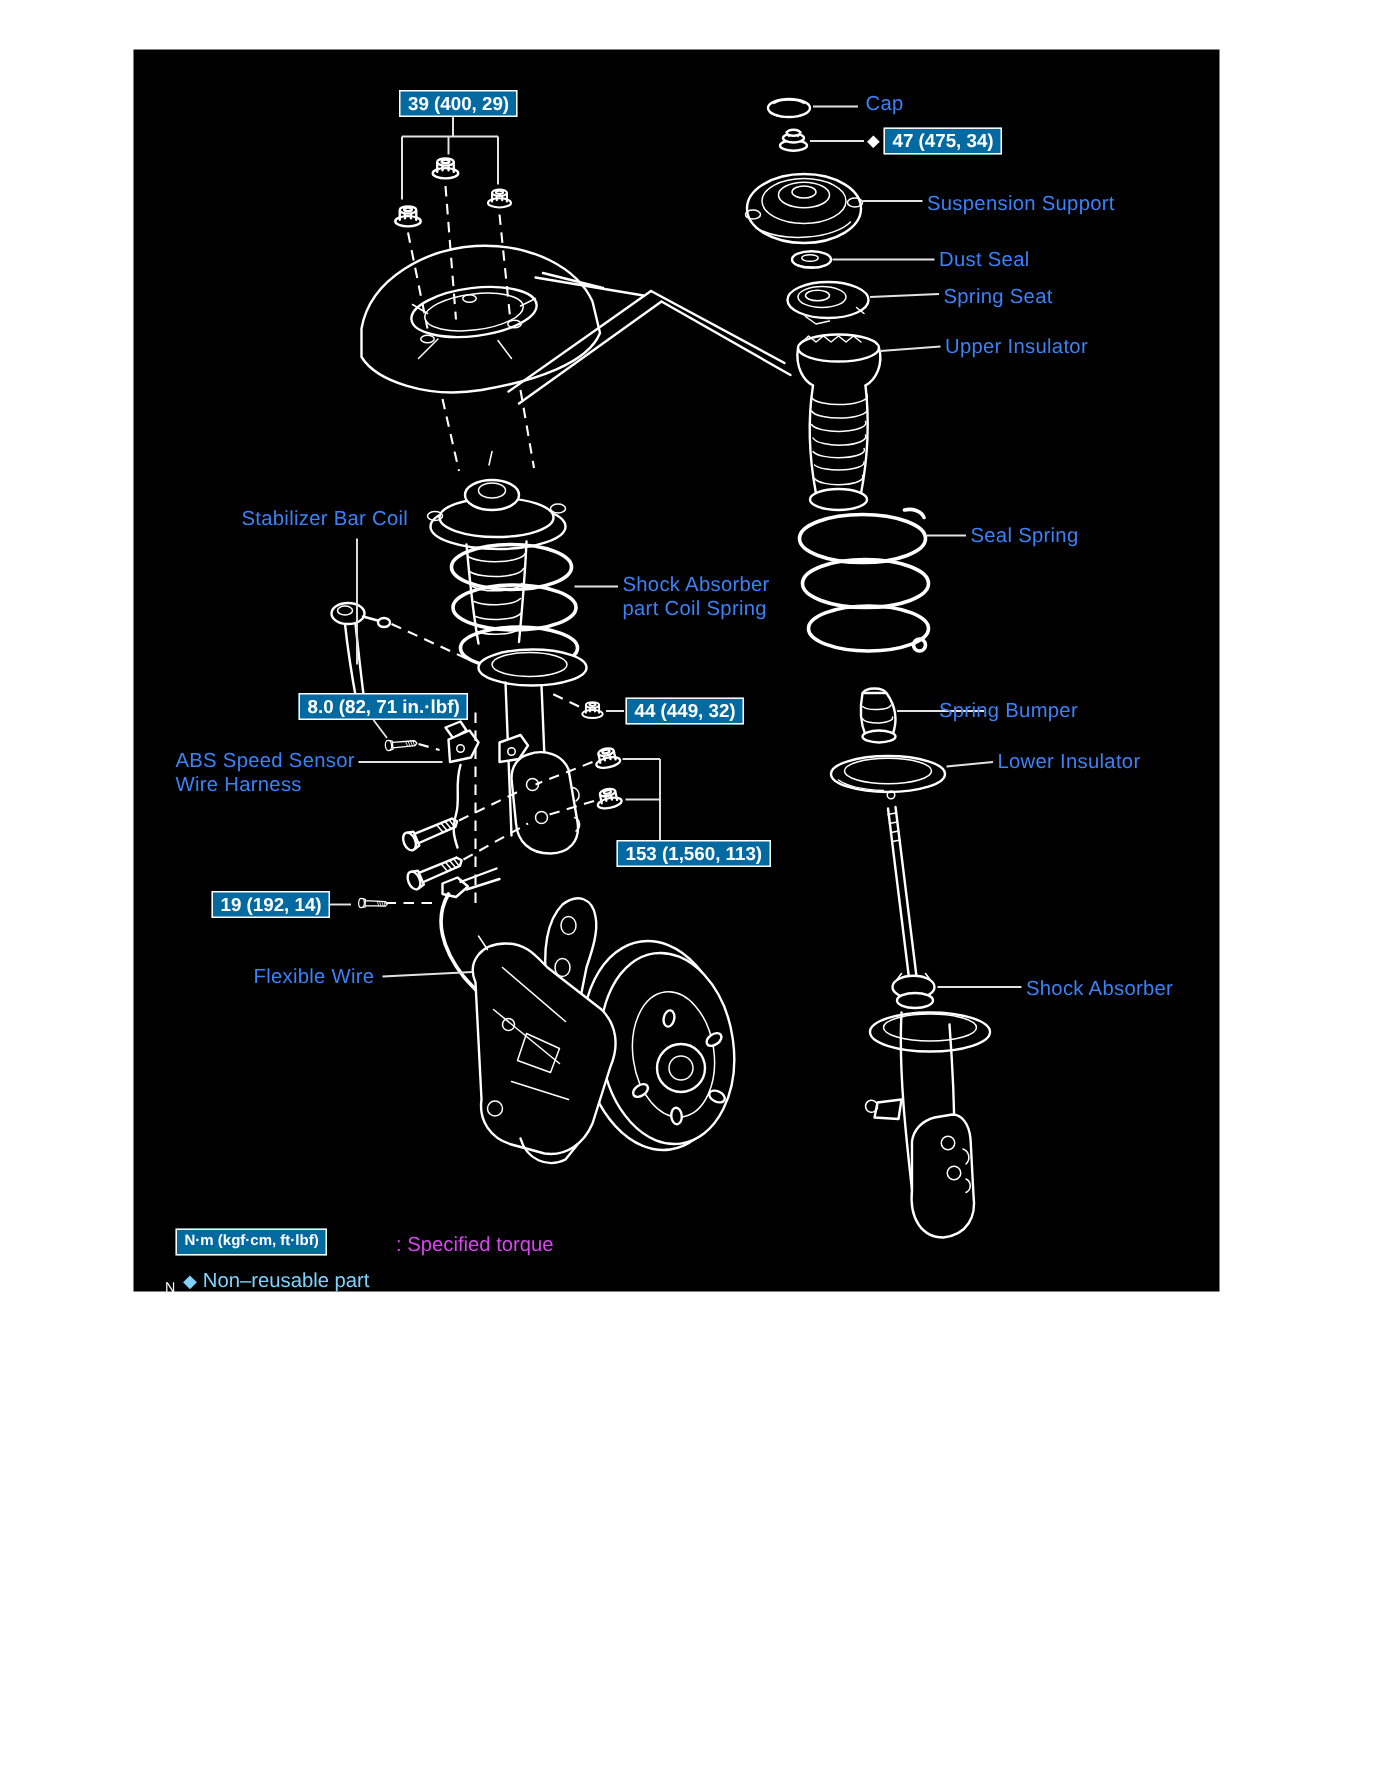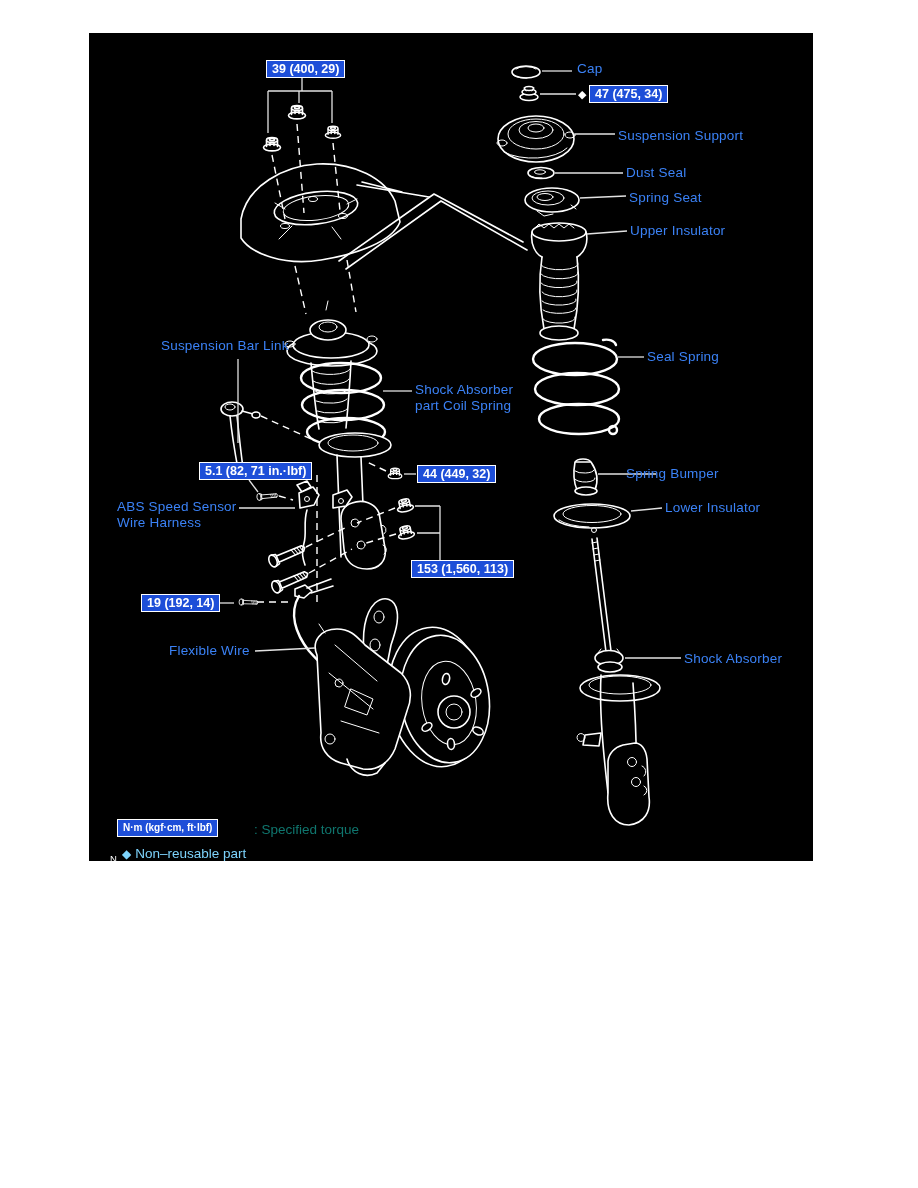--- a/index.html
+++ b/index.html
@@ -1,24 +1,24 @@
 <!DOCTYPE html>
 <html><head>
 <meta charset="utf-8">
 <style>
   html,body{margin:0;padding:0;}
   body{width:918px;height:1188px;background:#ffffff;font-family:"Liberation Sans",sans-serif;}
   .page{position:relative;width:918px;height:1188px;background:#ffffff;overflow:hidden;}
   .diagram{position:absolute;left:89px;top:33px;width:724px;height:828px;background:#000000;}
   .diagram svg{position:absolute;left:0;top:0;width:724px;height:828px;}
   .lbl{position:absolute;color:#3b82f6;font-size:13.5px;line-height:16px;white-space:nowrap;letter-spacing:.2px;}
-  .tq{position:absolute;border:1.5px solid #ffffff;background:#1d4ed8;color:#ffffff;
+  .tq{position:absolute;border:1.5px solid #ffffff;background:#0369a1;color:#ffffff;
       font-weight:bold;font-size:12.5px;line-height:14px;padding:1px 5px;white-space:nowrap;}
   .dmark{position:absolute;color:#ffffff;font-size:11px;line-height:11px;}
-  .legend-caption{position:absolute;color:#0f766e;font-size:13.5px;white-space:nowrap;}
+  .legend-caption{position:absolute;color:#d946ef;font-size:13.5px;white-space:nowrap;margin-left:10px;}
   .legend-n{position:absolute;color:#ffffff;font-size:9.5px;}
   .legend-nr{position:absolute;color:#7dd3fc;font-size:13.5px;white-space:nowrap;}
   .legend-nr .dm{font-size:12px;margin-right:4px;}
   
   .s{stroke:#ffffff;stroke-width:1.6;fill:none;stroke-linecap:round;stroke-linejoin:round;}
   .f{stroke:#ffffff;stroke-width:1.6;fill:#000000;stroke-linecap:round;stroke-linejoin:round;}
   .thk{stroke-width:2.4;}
   .thn{stroke-width:1;}
   .ldr{stroke:#e2e2e2;stroke-width:1.3;fill:none;}
   .dsh{stroke:#ffffff;stroke-width:1.4;fill:none;stroke-dasharray:7 5;}
@@ -267,35 +267,35 @@
 
     <div class="lbl" style="left:488px;top:28px">Cap</div>
     <div class="lbl" style="left:529px;top:95px">Suspension Support</div>
     <div class="lbl" style="left:537px;top:132px">Dust Seal</div>
     <div class="lbl" style="left:540px;top:157px">Spring Seat</div>
     <div class="lbl" style="left:541px;top:190px">Upper Insulator</div>
     <div class="lbl" style="left:558px;top:316px">Seal Spring</div>
     <div class="lbl" style="left:537px;top:433px">Spring Bumper</div>
     <div class="lbl" style="left:576px;top:467px">Lower Insulator</div>
     <div class="lbl" style="left:595px;top:618px">Shock Absorber</div>
-    <div class="lbl" style="left:72px;top:305px">Suspension Bar Link</div>
+    <div class="lbl" style="left:72px;top:305px">Stabilizer Bar Coil</div>
     <div class="lbl" style="left:326px;top:349px">
       <div>Shock Absorber</div>
       <div>part Coil Spring</div>
     </div>
     <div class="lbl" style="left:28px;top:466px">
       <div>ABS Speed Sensor</div>
       <div>Wire Harness</div>
     </div>
     <div class="lbl" style="left:80px;top:610px">Flexible Wire</div>
 
     <div class="tq" style="left:177px;top:27px">39 (400, 29)</div>
     <div class="dmark" style="left:489px;top:56px">◆</div>
     <div class="tq" style="left:500px;top:52px">47 (475, 34)</div>
-    <div class="tq" style="left:110px;top:429px">5.1 (82, 71 in.·lbf)</div>
+    <div class="tq" style="left:110px;top:429px">8.0 (82, 71 in.·lbf)</div>
     <div class="tq" style="left:328px;top:432px">44 (449, 32)</div>
     <div class="tq" style="left:322px;top:527px">153 (1,560, 113)</div>
     <div class="tq" style="left:52px;top:561px">19 (192, 14)</div>
 
     <div class="tq" style="left:28px;top:786px;font-size:10px">N·m (kgf·cm, ft·lbf)</div>
     <div class="legend-caption" style="left:165px;top:789px">: Specified torque</div>
     <div class="legend-n" style="left:21px;top:820px">N</div>
     <div class="legend-nr" style="left:33px;top:813px">
       <span class="dm">◆</span><span>Non–reusable part</span>
     </div>

